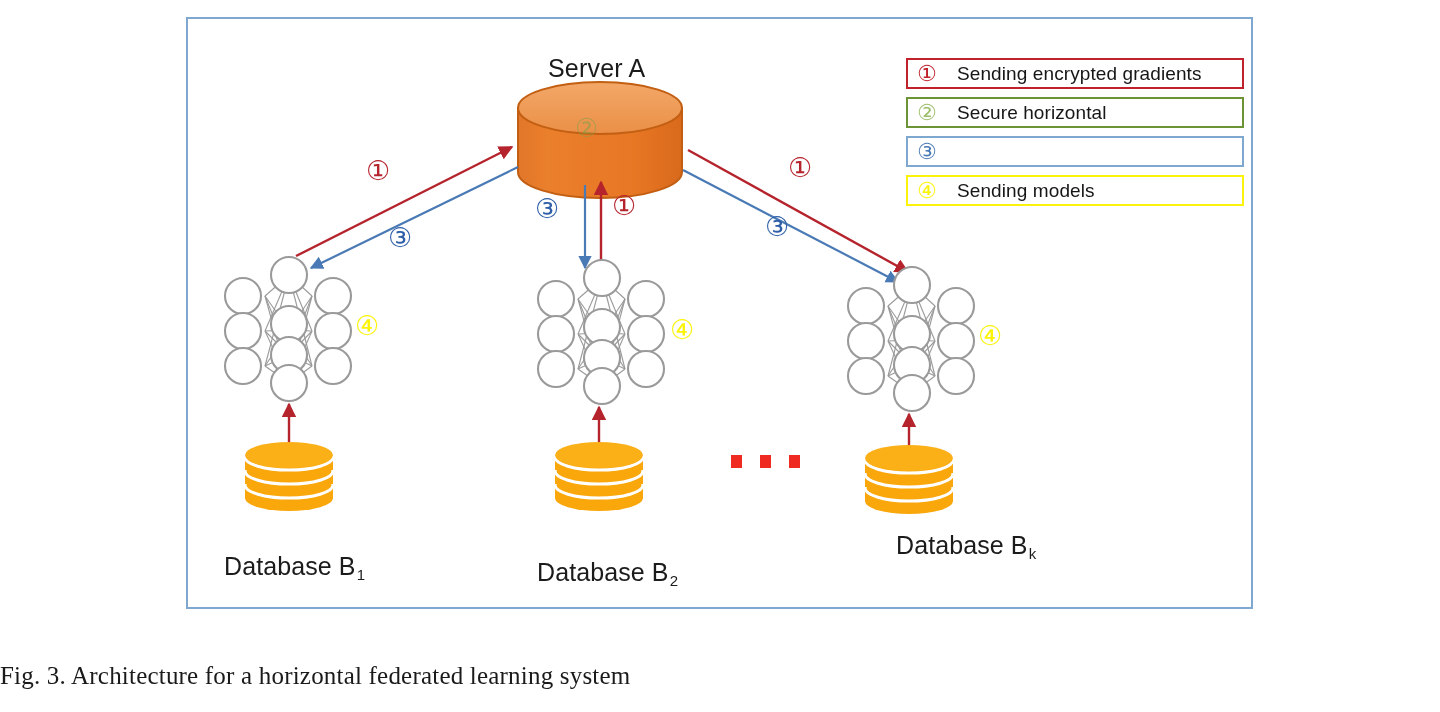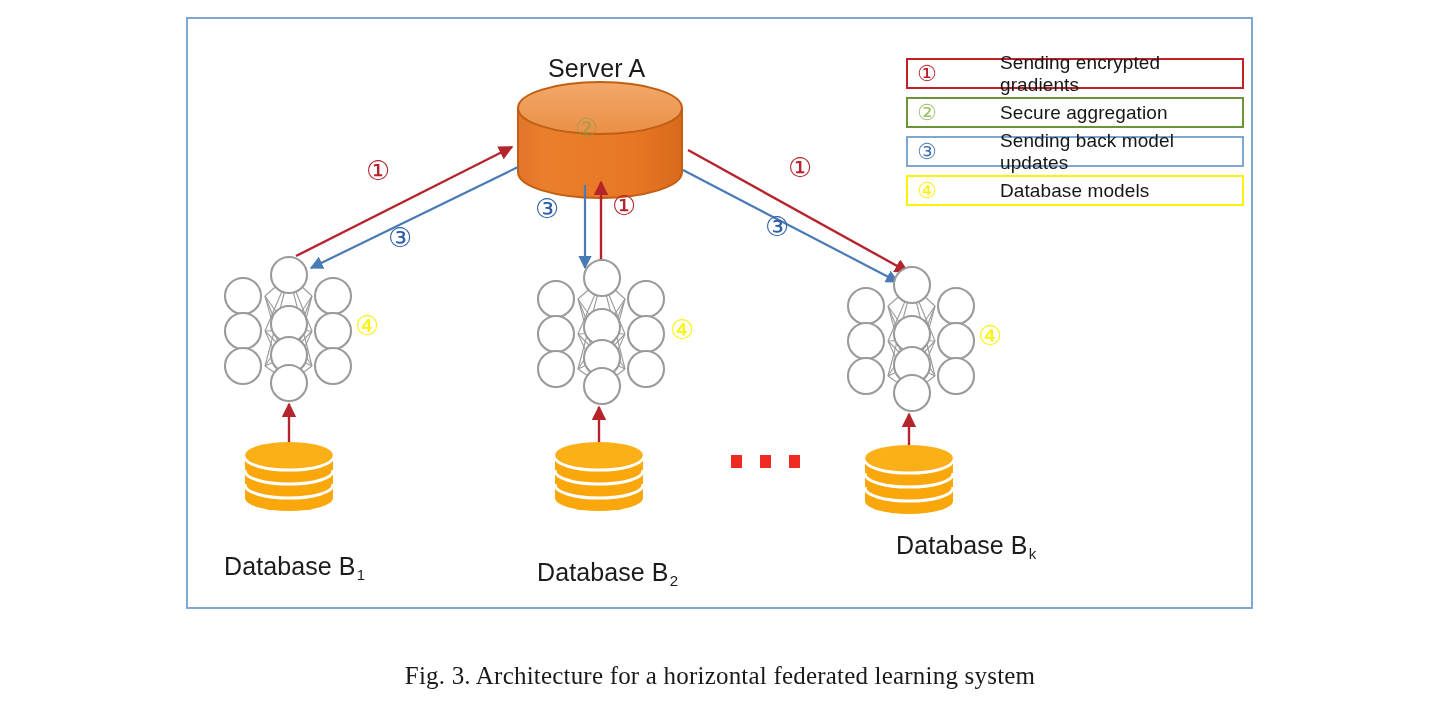--- a/index.html
+++ b/index.html
@@ -109,38 +109,36 @@
     width: 40px;
     font-size: 22px;
     line-height: 1;
     font-family: "DejaVu Sans", sans-serif;
     flex: 0 0 auto;
   }
   .legend-row .lg-text {
     font-size: 19px;
     color: #161616;
     letter-spacing: 0.1px;
-    margin-left: 43px;
   }
   .legend-row.r1 { border: 2.5px solid #c0222b; }
   .legend-row.r1 .lg-num { color: #c0222b; }
   .legend-row.r2 { border: 2px solid #6d9337; }
   .legend-row.r2 .lg-num { color: #9cbf6a; }
   .legend-row.r3 { border: 2px solid #7fa8d0; }
   .legend-row.r3 .lg-num { color: #4a7ab5; }
   .legend-row.r4 { border: 2.5px solid #fbf40a; }
   .legend-row.r4 .lg-num { color: #fbf40a; }
 
   
   .caption {
     position: absolute;
     left: 0;
     top: 662px;
     width: 1440px;
-    text-align: center;
     font-family: "Liberation Serif", "DejaVu Serif", serif;
     font-size: 25px;
     color: #1a1a1a;
     letter-spacing: 0.2px;
   }
 
   
   .watermark {
     position: absolute;
     left: 1127px;
@@ -425,28 +423,27 @@
     <span>Database B</span><sub>k</sub>
   </div>
 
   <div class="legend">
     <div class="legend-row r1">
       <span class="lg-num">①</span>
       <span class="lg-text">Sending encrypted gradients</span>
     </div>
     <div class="legend-row r2">
       <span class="lg-num">②</span>
-      <span class="lg-text">Secure aggregation</span>
+      <span class="lg-text">Secure horizontal</span>
     </div>
     <div class="legend-row r3">
       <span class="lg-num">③</span>
-      <span class="lg-text">Sending back model updates</span>
     </div>
     <div class="legend-row r4">
       <span class="lg-num">④</span>
-      <span class="lg-text">Database models</span>
+      <span class="lg-text">Sending models</span>
     </div>
   </div>
 
   <div class="caption">Fig. 3.  Architecture for a horizontal federated learning system</div>
 
 
 </div>
 
 </body></html>

